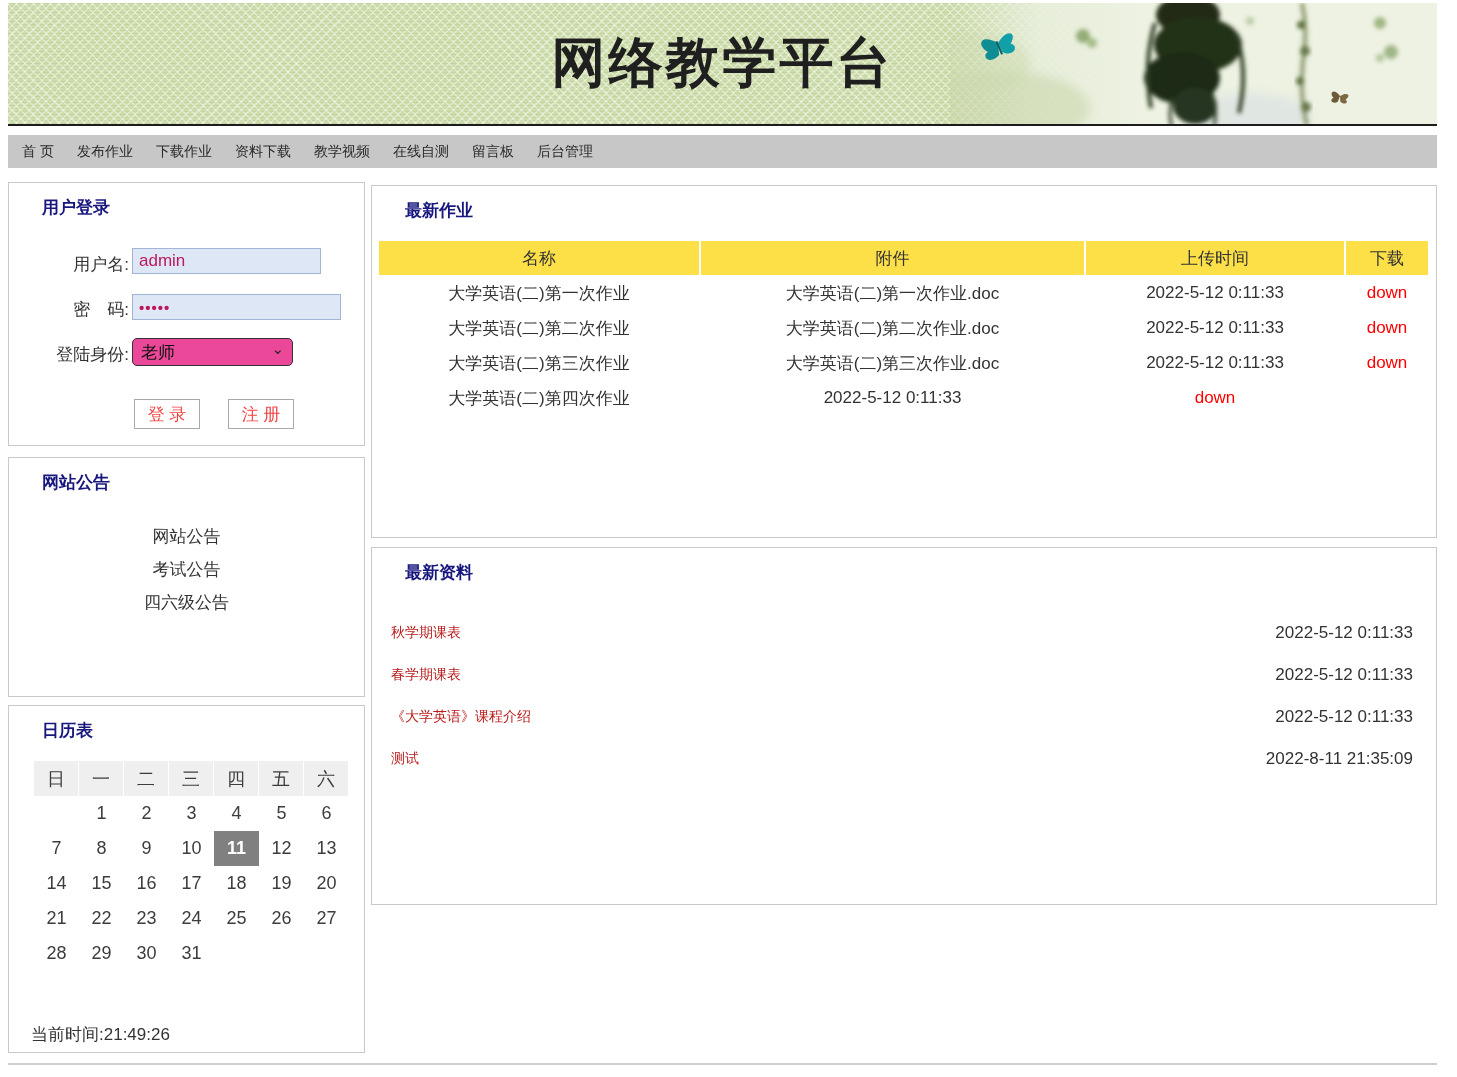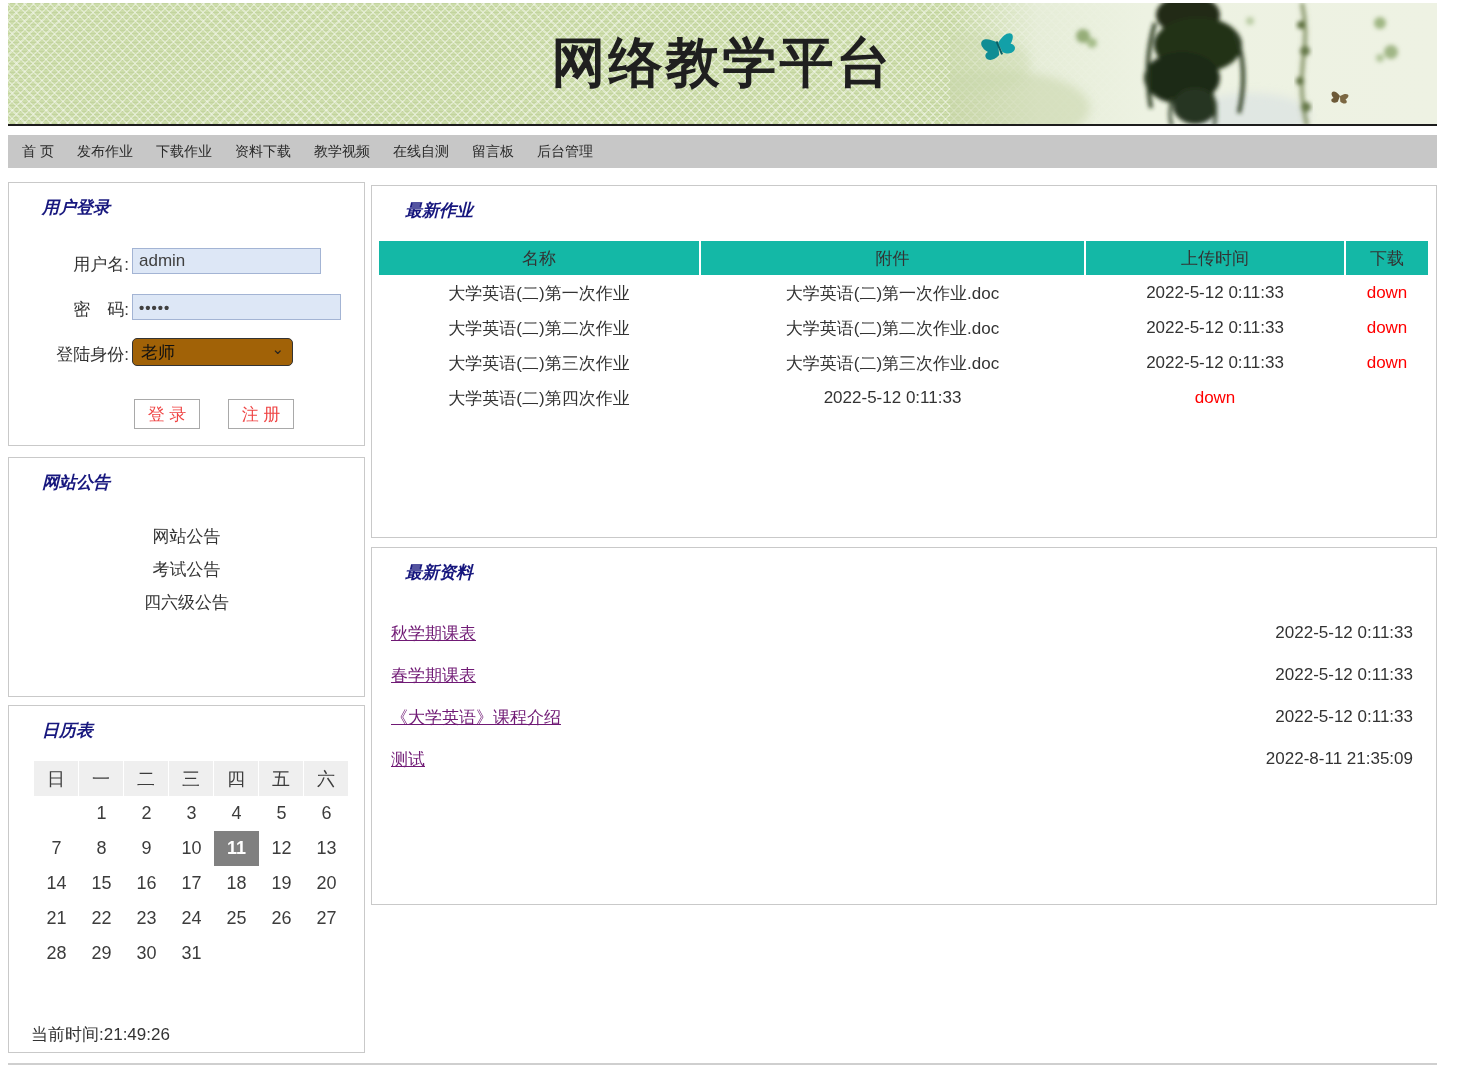--- a/index.html
+++ b/index.html
@@ -27,34 +27,34 @@
 
   
   .nav {
     position:absolute; left:8px; top:135px; width:1429px; height:33px;
     background:#c7c7c7; display:flex; align-items:center; padding-left:14px;
   }
   .nav-item { font-size:14px; color:#2a2a2a; margin-right:23px; cursor:pointer; white-space:nowrap; }
 
   
   .panel { position:absolute; background:#fff; border:1px solid #c9c9c9; }
-  .panel-title { position:absolute; left:33px; top:13px; font-size:17px; font-weight:bold; color:#17177e;font-style:italic; }
+  .panel-title { position:absolute; left:33px; top:13px; font-size:17px; font-weight:bold; color:#17177e; }
 
   
   .login-box   { left:8px;  top:182px; width:357px; height:264px; }
   .form-label  { position:absolute; width:120px; text-align:right; font-size:17px; color:#333; }
   .text-input  {
     position:absolute; height:26px; background:#dde7f6; border:1px solid #a3b4d4;
-    font-size:17px; color:#404040; padding:0 6px; font-family:inherit;
+    font-size:17px; color:#be185d; padding:0 6px; font-family:inherit;
   }
   .pw { font-size:15px; font-weight:bold; letter-spacing:1px; }
   .select-wrap { position:absolute; left:123px; top:155px; width:161px; height:28px; }
   .role-select {
     appearance:none; -webkit-appearance:none; width:100%; height:100%;
-    border:1px solid #333; border-radius:5px; background:#a16207; font-size:17px;
+    border:1px solid #333; border-radius:5px; background:#ec4899; font-size:17px;
     padding:0 24px 0 8px; font-family:Liberation Sans, sans-serif; color:#111;
   }
   .chevron { position:absolute; right:9px; top:2px; font-size:15px; color:#222; pointer-events:none; }
   .btn {
     position:absolute; top:216px; width:66px; height:30px; background:#fff;
     border:1px solid #a9a9a9; font-size:17px; color:#ef4444; font-family:inherit; cursor:pointer;
   }
   .btn-login { left:125px; } .btn-reg { left:219px; }
 
   
@@ -66,29 +66,29 @@
   .cal-box { left:8px; top:705px; width:357px; height:348px; }
   .cal-grid { position:absolute; left:25px; top:55px; display:grid; grid-template-columns:repeat(7,45px); grid-auto-rows:35px; }
   .cal-head { background:#efefef; color:#3c3c3c; font-size:18px; display:flex; align-items:center; justify-content:center; border-right:1px solid #fff; }
   .cal-cell { font-size:18px; color:#3c3c3c; display:flex; align-items:center; justify-content:center; }
   .cal-cell.today { background:#808080; color:#fff; font-weight:bold; }
   .cal-time { position:absolute; left:22px; top:317px; font-size:17px; color:#333; }
 
   
   .hw-box { left:371px; top:185px; width:1066px; height:353px; }
   .hw-table { position:absolute; left:7px; top:55px; width:1049px; display:grid; grid-template-columns:320px 383px 258px 1fr; column-gap:2px; grid-auto-rows:34px; row-gap:1px; }
-  .hw-th { background:#14b8a6; font-size:17px; color:#333; display:flex; align-items:center; justify-content:center; }
+  .hw-th { background:#fde047; font-size:17px; color:#333; display:flex; align-items:center; justify-content:center; }
   .hw-td { font-size:17px; color:#333; display:flex; align-items:center; justify-content:center; }
   .hw-down { color:#f00; cursor:pointer; }
 
   
   .mat-box { left:371px; top:547px; width:1066px; height:358px; }
   .mat-list { position:absolute; left:19px; top:64px; width:1022px; }
   .mat-row { height:42px; display:flex; align-items:center; justify-content:space-between; }
-  .mat-name { font-size:17px; color:#701a75; cursor:pointer;text-decoration:underline; }
+  .mat-name { font-size:14px; color:#b91c1c; cursor:pointer; }
   .mat-time { font-size:17px; color:#333; }
 
   
   .footer-rule { position:absolute; left:8px; top:1063px; width:1429px; height:0; border-top:2px solid #cfcfcf; }
 </style>
 </head>
 <body>
 
 <div class="page">
 

